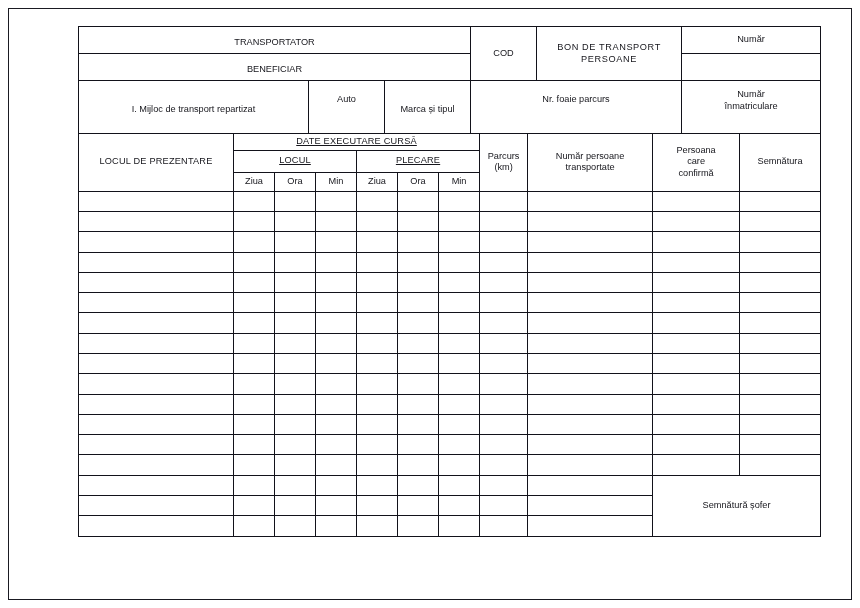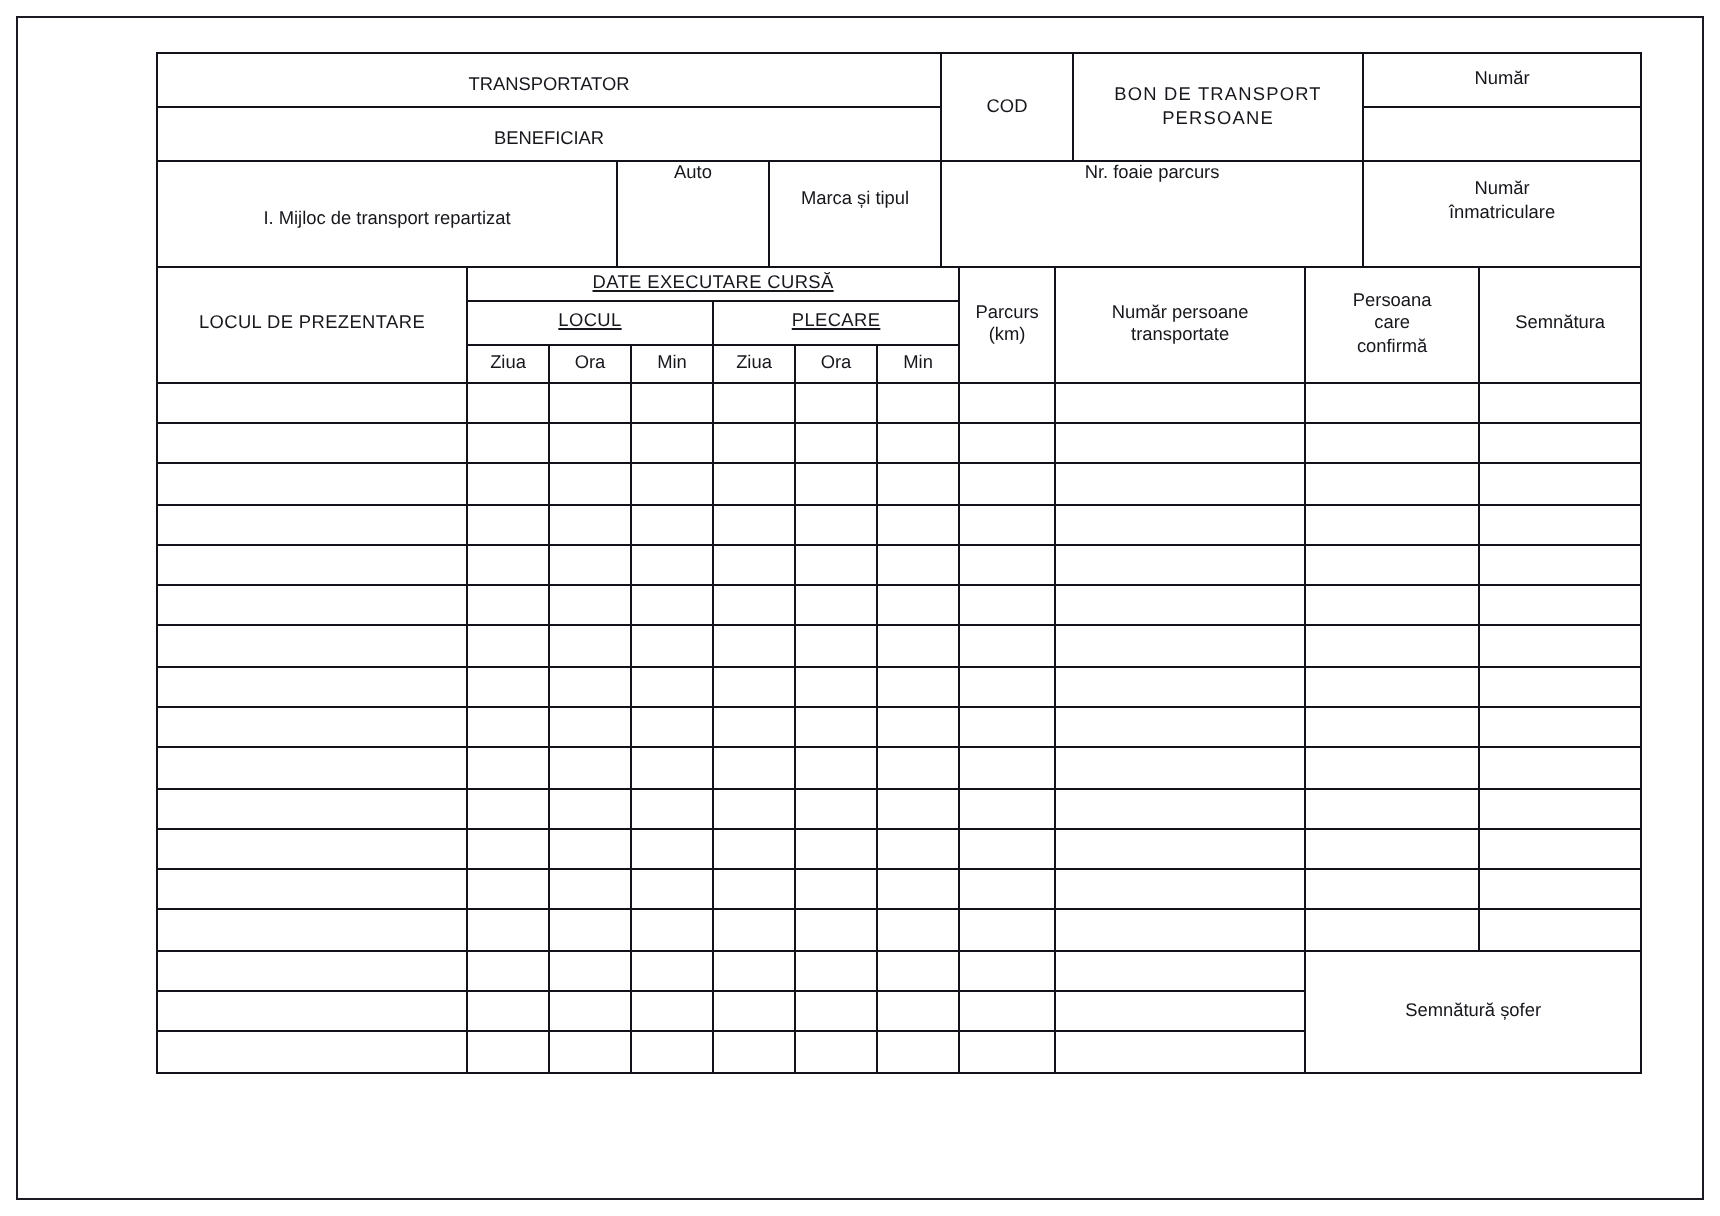--- a/index.html
+++ b/index.html
@@ -138,27 +138,27 @@
         <tr>
           <td class="cell-left" colspan="3" style="height:27px">
             <span>BENEFICIAR</span>
           </td>
           <td colspan="2" style="height:27px">&nbsp;</td>
         </tr>
         <tr>
           <td class="cell-left" style="height:53px">
             <span>I. Mijloc de transport repartizat</span>
           </td>
-          <td class="smalltop" style="height:53px;vertical-align:top;">
+          <td class="smalltop" style="height:53px;vertical-align:top;padding-top:13px">
             <span>Auto</span>
           </td>
-          <td class="smalltop" style="height:53px;vertical-align:top;padding-top:13px">
+          <td class="smalltop" style="height:53px;vertical-align:top;padding-top:23px">
             <span>Marca și tipul</span>
           </td>
-          <td class="smalltop" colspan="2" style="height:53px;vertical-align:top;">
+          <td class="smalltop" colspan="2" style="height:53px;vertical-align:top;padding-top:13px">
             <span>Nr. foaie parcurs</span>
           </td>
           <td class="smalltop" colspan="2" style="height:53px;vertical-align:top;padding-top:8px">
             <span>Număr</span><br>
             <span>înmatriculare</span>
           </td>
         </tr>
       </tbody>
     </table>
 

